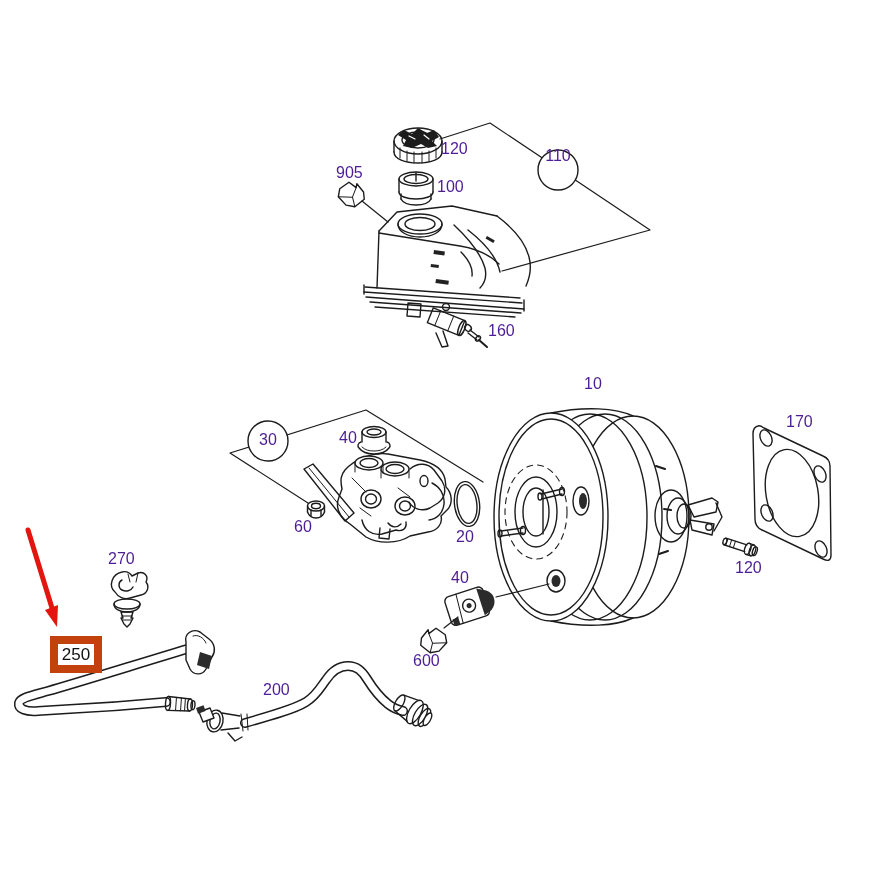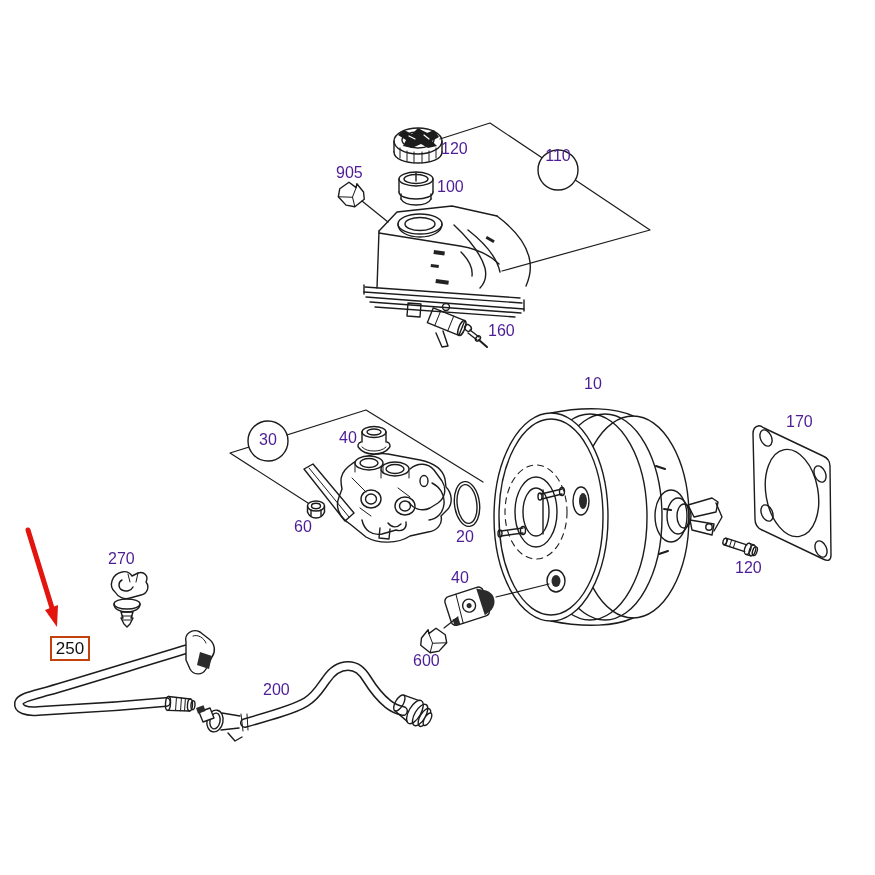--- a/index.html
+++ b/index.html
@@ -2,21 +2,21 @@
 <html><head>
 <meta charset="utf-8">
 <style>
   html,body{margin:0;padding:0;background:#fff;}
   .canvas{position:relative;width:875px;height:875px;background:#fff;overflow:hidden;
           font-family:"Liberation Sans",sans-serif;}
   svg{position:absolute;left:0;top:0;}
   .lbl{position:absolute;font-size:16px;color:#4c1d95;white-space:nowrap;line-height:1;
        font-family:Liberation Sans, sans-serif;}
   .lbl.center{text-align:center;}
-  .hl-box{position:absolute;left:50px;top:636px;width:36px;height:21px;border:2px solid #c2410c;
+  .hl-box{position:absolute;left:50px;top:636px;width:36px;height:21px;border:8px solid #c2410c;
           background:#fff;display:flex;align-items:center;justify-content:center;
           font-size:17px;color:#111;}
 </style>
 </head>
 <body>
 
 <div class="canvas">
 <svg width="875" height="875" viewBox="0 0 875 875" fill="none" stroke="#1c1c1c" stroke-width="1.4" stroke-linecap="round" stroke-linejoin="round">
 
   <g>

